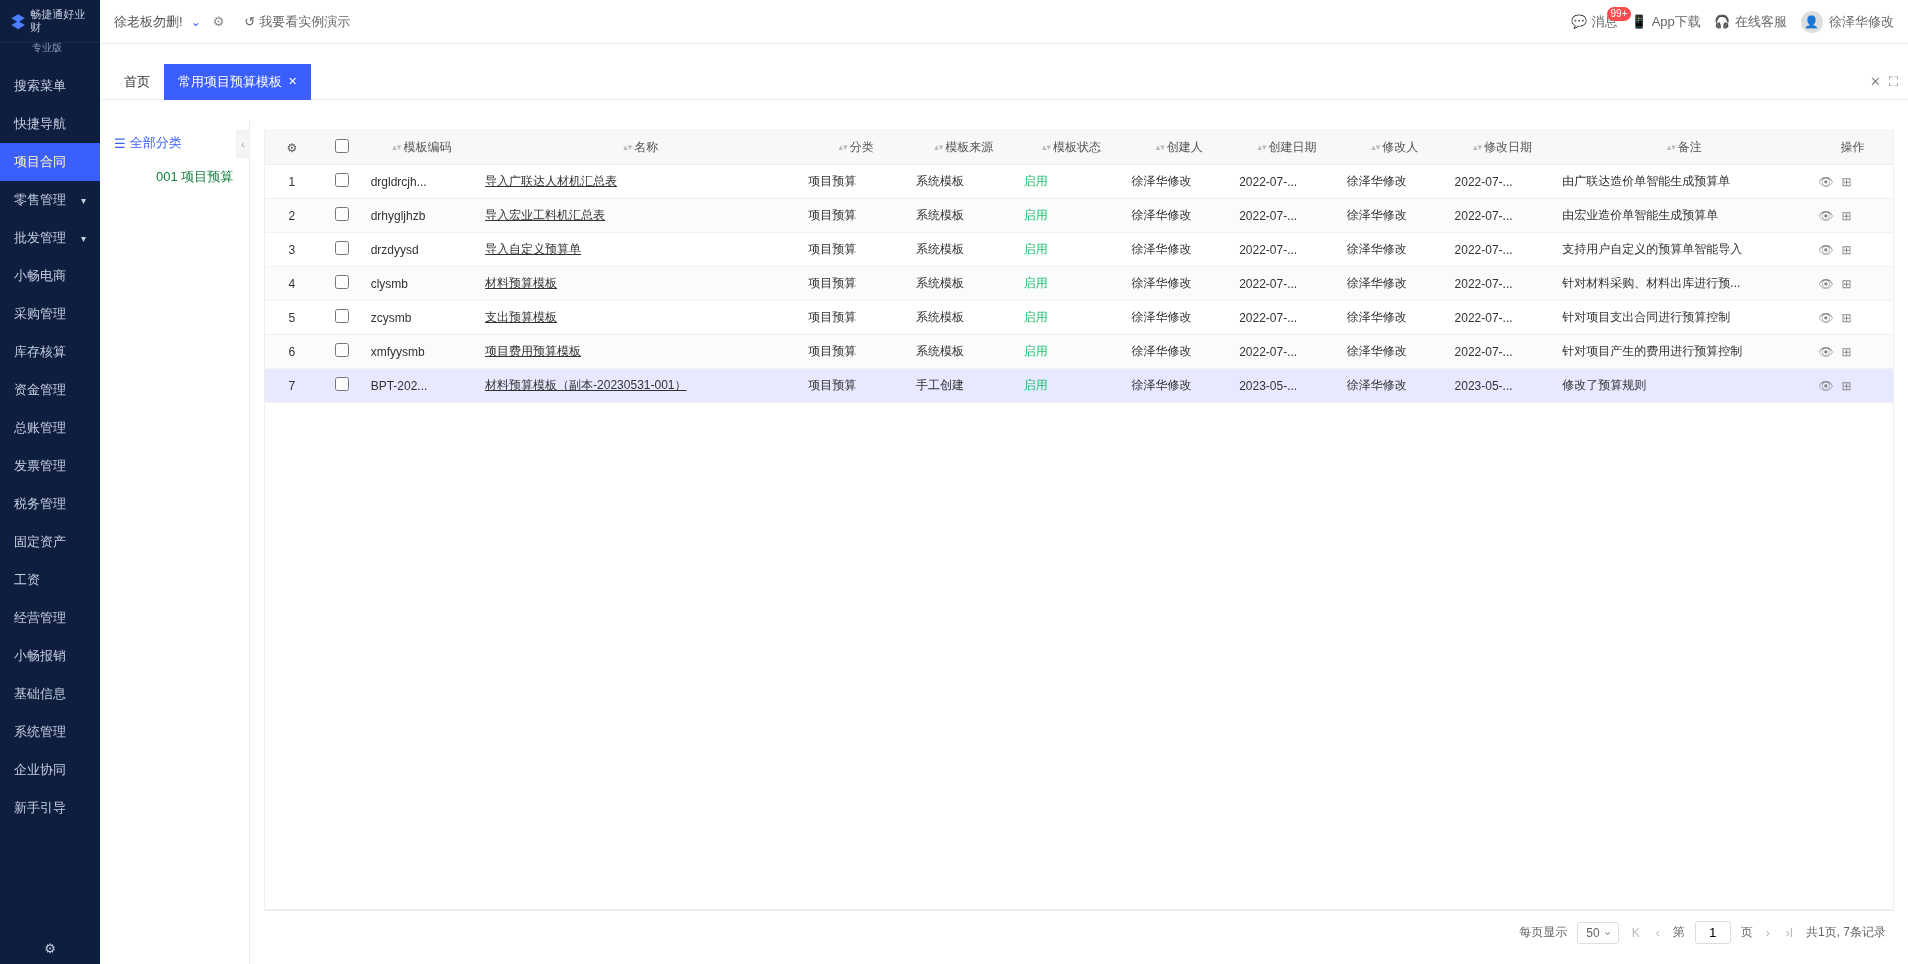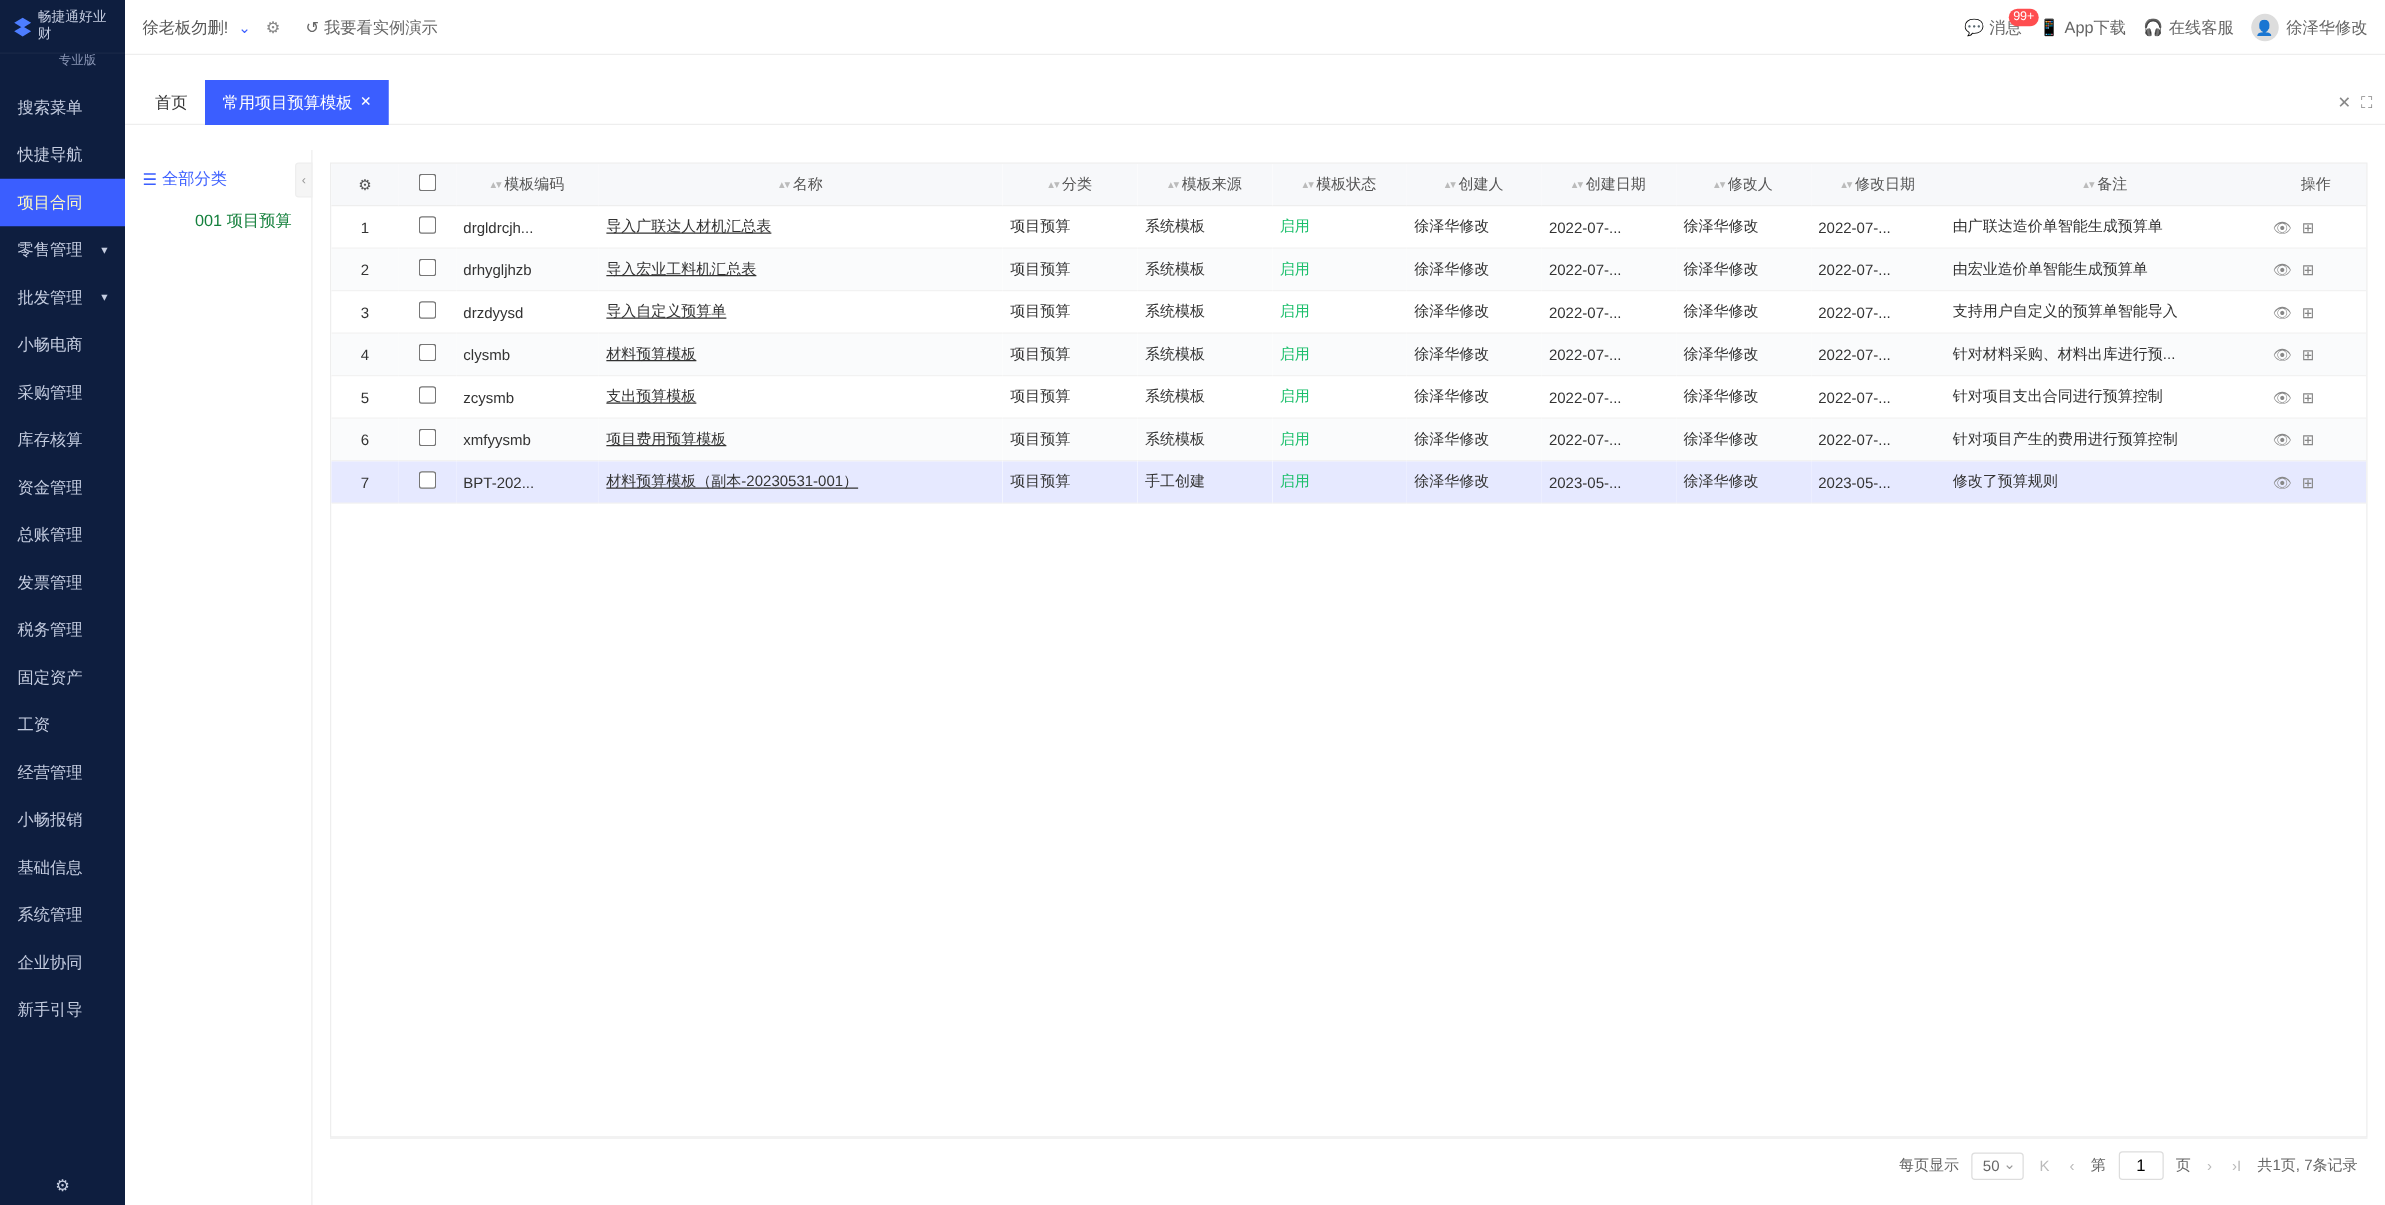--- a/index.html
+++ b/index.html
@@ -4,21 +4,21 @@
 <style>
 * { margin: 0; padding: 0; box-sizing: border-box; font-family: "Microsoft YaHei", Arial, sans-serif; }
 body { font-size: 13px; color: #333; background: #fff; overflow: hidden; }
 .app { display: flex; height: 100vh; }
 
 
 .sidebar { width: 100px; background: #0e1e3f; color: #c5cde0; display: flex; flex-direction: column; flex-shrink: 0; justify-content: center; }
 .logo { padding: 8px 10px; display: flex; align-items: center; gap: 4px; border-bottom: 1px solid rgba(255,255,255,0.05); }
 .logo-icon { width: 18px; height: 18px; }
 .logo-text { font-size: 11px; line-height: 1.2; }
-.logo-sub { font-size: 10px; color: #8a96b5; padding-left: 20px; margin-top: -2px; margin-bottom: 4px; margin-left: 27px; }
+.logo-sub { font-size: 10px; color: #8a96b5; padding-left: 32px; margin-top: -2px; margin-bottom: 4px; }
 .nav { flex: 1; overflow-y: auto; padding-top: 8px; }
 .nav-item { padding: 10px 14px; font-size: 13px; cursor: pointer; display: flex; align-items: center; justify-content: space-between; }
 .nav-item.active { background: #3b5eff; color: #fef9c3; }
 .nav-arrow { font-size: 10px; }
 .sidebar-footer { text-align: center; padding: 8px 0; cursor: pointer; }
 
 
 .main { flex: 1; display: flex; flex-direction: column; min-width: 0; gap: 20px; }
 
 

